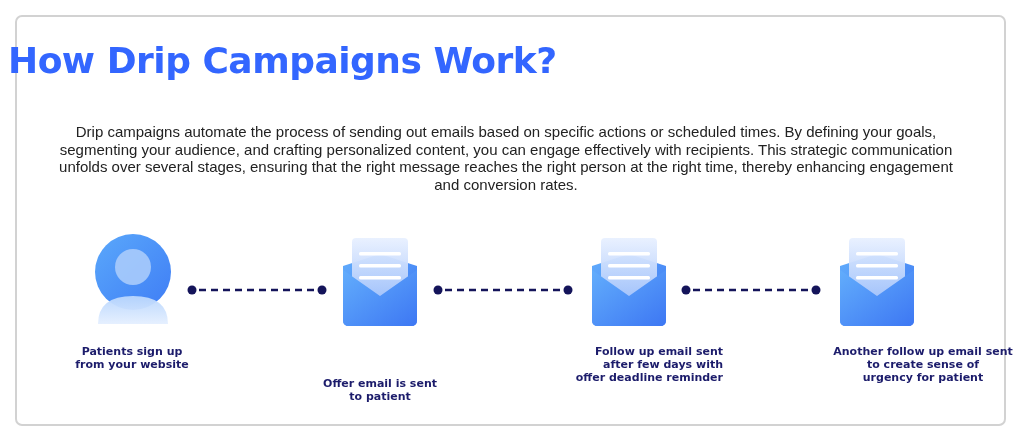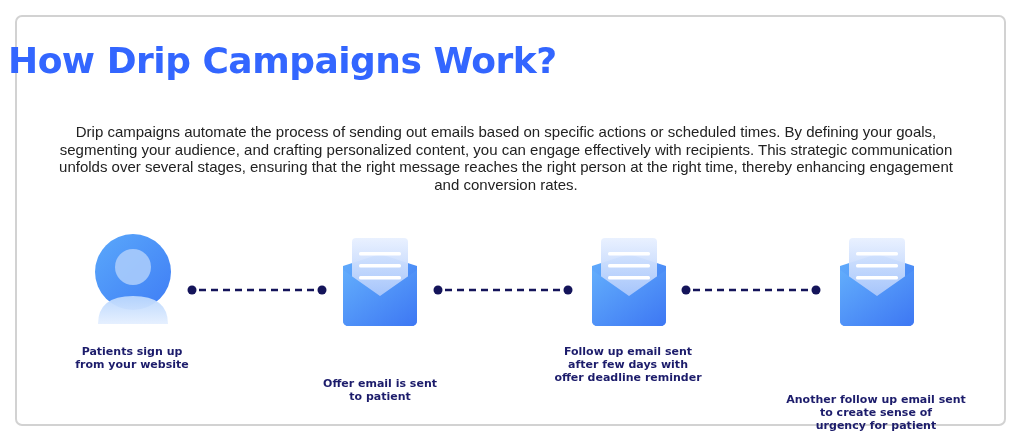--- a/index.html
+++ b/index.html
@@ -124,18 +124,18 @@
     <rect x="18" y="28" width="42" height="3.5" rx="1.5" fill="#ffffff"></rect>
     <rect x="18" y="40" width="42" height="3.5" rx="1.5" fill="#ffffff"></rect>
     <path d="M2 34 L39 60 L76 34 L76 84 Q76 90 70 90 L8 90 Q2 90 2 84 Z" fill="url(#eg4)"></path>
   </svg>
 </div>
 
 <div class="label" style="left:37px;">Patients sign up
 from your website</div>
 <div class="label" style="left:285px;margin-top:32px;">Offer email is sent
 to patient</div>
-<div class="label" style="left:533px;">Follow up email sent
+<div class="label" style="left:533px;text-align:right;">Follow up email sent
 after few days with
 offer deadline reminder</div>
-<div class="label" style="left:781px;margin-top:48px;">Another follow up email sent
+<div class="label" style="left:828px;">Another follow up email sent
 to create sense of
 urgency for patient</div>
 
 </body></html>

